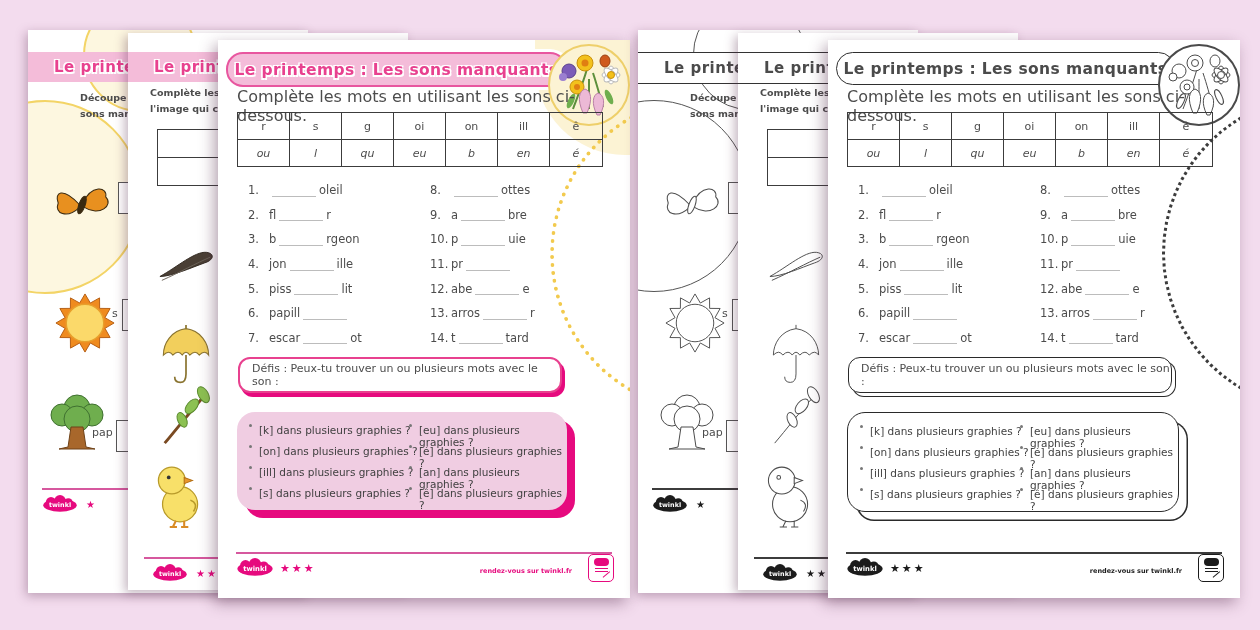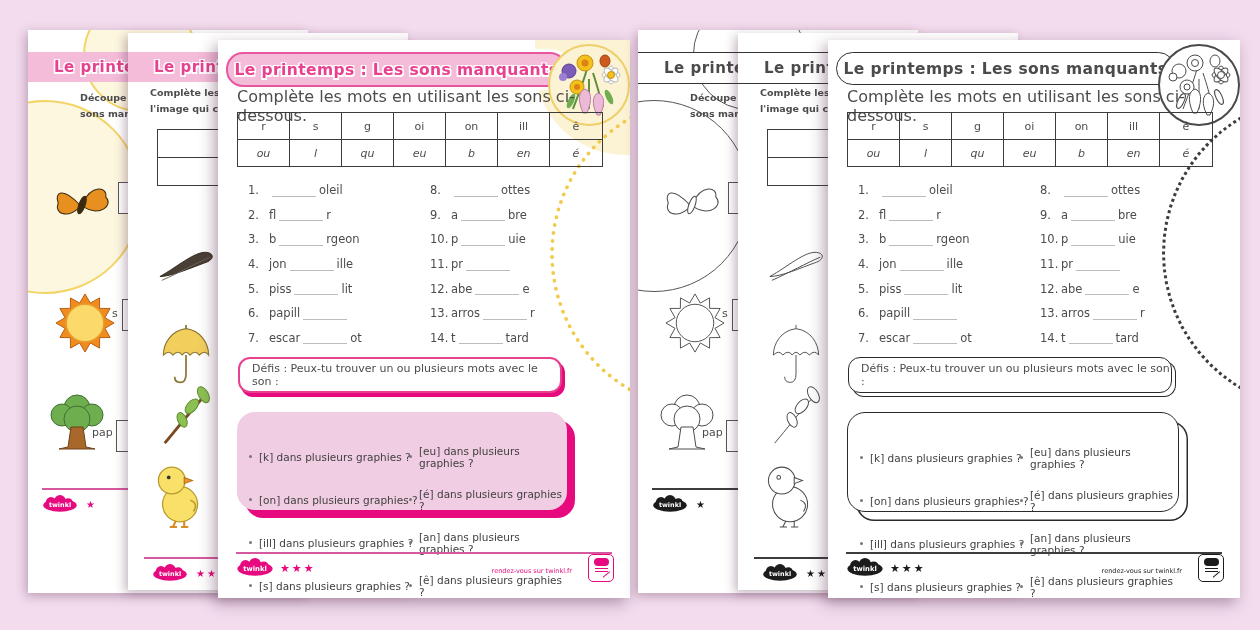--- a/index.html
+++ b/index.html
@@ -79,33 +79,33 @@
   
   .defis{position:absolute;left:20px;top:317px;width:324px;height:36px;border-radius:12px;background:#fff;
     border:2px solid #e8418f;box-shadow:3px 4px 0 0 var(--accent);
     display:flex;align-items:center;padding-left:12px;box-sizing:border-box;font-size:11px;color:var(--ink);justify-content:center;}
   .bw .defis{border:1.5px solid #2a2a2a;box-shadow:4px 4px 0 -1px #fff,4px 4px 0 0 #2a2a2a;}
   .card{position:absolute;left:19px;top:372px;width:330px;height:98px;border-radius:18px;
     background:var(--cardbg);box-shadow:8px 8px 0 0 var(--accent);}
   .bw .card{border:1.5px solid #2a2a2a;box-shadow:9px 9px 0 -1.5px #fff,9px 9px 0 0 #2a2a2a;}
   .chcol{position:absolute;top:12px;display:flex;flex-direction:column;}
   .chcol-left{left:12px;} .chcol-right{left:172px;}
-  .chitem{height:21px;display:flex;align-items:center;font-size:10.5px;color:#3f3f3f;margin-top:22px;}
+  .chitem{height:21px;display:flex;align-items:flex-start;font-size:10.5px;color:#3f3f3f;}
   .chdot{width:3px;height:3px;border-radius:50%;background:#777;margin-right:7px;flex:0 0 auto;}
 
   
   .footline{position:absolute;height:2px;background:var(--line);}
   .pageC .footline{left:18px;right:18px;top:512px;}
   .pageA .footline{left:14px;right:0;top:458px;height:1.5px;}
   .pageB .footline{left:16px;right:0;top:524px;height:1.5px;}
   .logo{position:absolute;}
   .logo text{fill:#fff;font-size:10px;font-weight:bold;font-family:"DejaVu Sans",sans-serif;}
   .logo .cloudfill{fill:var(--accent);}
   .stars{position:absolute;color:var(--accent);font-size:10px;letter-spacing:2px;}
-  .website{position:absolute;right:58px;top:527px;font-size:6.5px;font-weight:normal;color:var(--accent);}
+  .website{position:absolute;right:58px;top:527px;font-size:6.5px;font-weight:bold;color:var(--accent);}
   .badge{position:absolute;right:16px;top:514px;width:26px;height:28px;border:1.6px solid var(--accent);border-radius:5px;box-sizing:border-box;}
   .badge .bcloud{width:15px;height:8px;background:var(--accent);border-radius:5px;margin:3px auto 2px;}
   .badge .bline{width:13px;height:1.4px;background:var(--accent);margin:1.6px auto;}
   .badge .bpencil{width:9px;height:1.4px;background:var(--accent);margin:1px 0 0 13px;transform:rotate(-40deg);}
 
   
   .art{position:absolute;}
   .bw svg.art *{fill:#fff;stroke:#4c4c4c;stroke-width:1;}
   .bw svg.art *[fill="none"]{fill:none;}
 </style>

